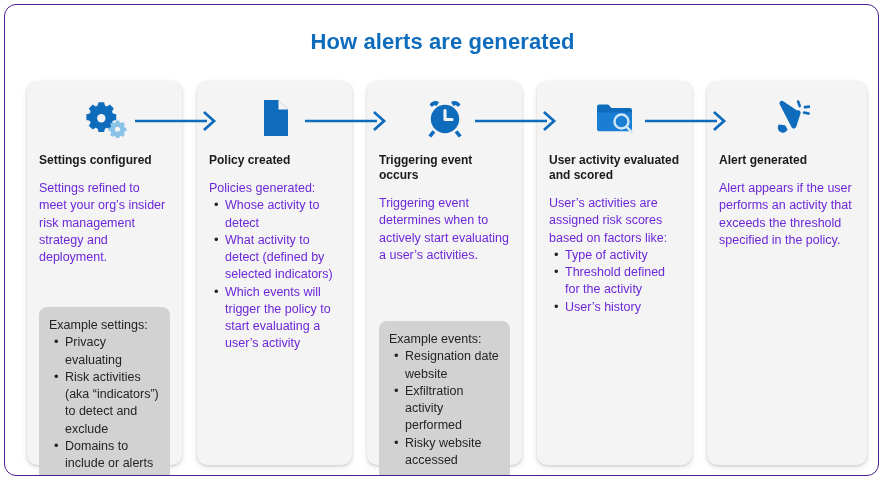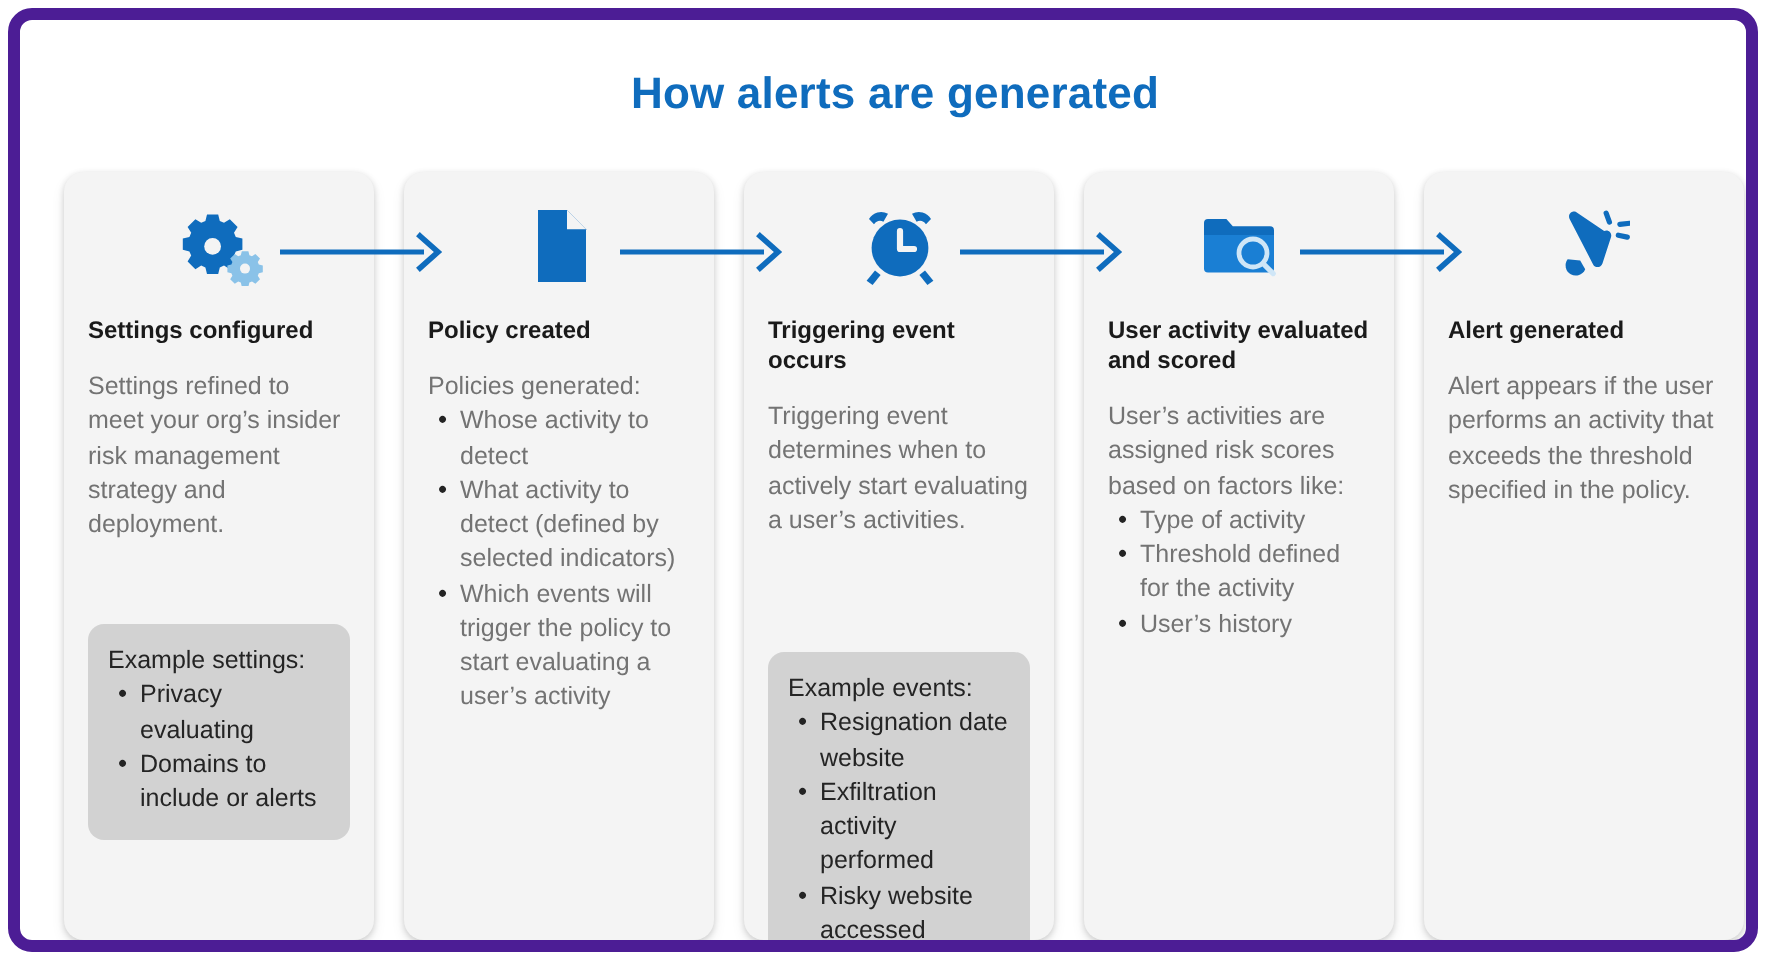--- a/index.html
+++ b/index.html
@@ -3,21 +3,21 @@
 <meta charset="utf-8">
 <style>
   html,body{margin:0;padding:0;background:#ffffff;}
   body{
     width:885px;height:482px;overflow:hidden;
     font-family:"Liberation Sans","DejaVu Sans",sans-serif;
     -webkit-font-smoothing:antialiased;
   }
   .frame{
     position:absolute;left:4px;top:4px;width:875px;height:472px;
-    background:#ffffff;border:6px solid #4c1d95;border-radius:12px;
+    background:#ffffff;border:1px solid #4c1d95;border-radius:12px;
     box-sizing:border-box;overflow:hidden;
   }
   .title{
     position:absolute;left:0;top:24px;width:875px;text-align:center;
     font-size:22px;font-weight:700;color:#0f6cbd;letter-spacing:.1px;
   }
   .cards{
     position:absolute;left:18px;top:72px;width:840px;height:392px;
   }
   .card{
@@ -37,21 +37,21 @@
     height:58px;display:flex;align-items:center;justify-content:center;
     padding-top:8px;
   }
   .icon-row svg{display:block;}
 
   .card-title{
     font-size:12px;font-weight:700;color:#1a1a1a;line-height:1.25;
     margin:6px 0 0 0;
   }
   .card-body{
-    font-size:12.5px;color:#737373;line-height:1.38;margin-top:12px;
+    font-size:12.5px;color:#6d28d9;line-height:1.38;margin-top:12px;
   }
   .card-body p{margin:0;}
   ul.bul{margin:0;padding-left:16px;list-style:none;}
   ul.bul li{position:relative;margin:0;padding:0;}
   ul.bul li:before{
     content:"\2022";position:absolute;left:-11px;top:-1px;font-size:13px;color:#242424;
   }
   .example{
     position:absolute;left:12px;right:12px;
     background:#d2d2d2;border-radius:8px;
@@ -92,20 +92,21 @@
         </svg>
       </div>
       <div class="card-title">Settings configured</div>
       <div class="card-body">
         <p>Settings refined to meet your org’s insider risk management strategy and deployment.</p>
       </div>
       <div class="example" style="top:226px;">
         <p>Example settings:</p>
         <ul class="bul">
           <li>Privacy evaluating</li>
+          <li>Risk activities (aka “indicators”) to detect and exclude</li>
           <li>Domains to include or alerts</li>
         </ul>
       </div>
     </div>
 
     <div class="card c1">
       <div class="icon-row">
         <svg width="40" height="42" viewBox="0 0 40 42">
           <path d="M9 3h14.5L33 12.6V39H9z" fill="#0f6cbd"></path>
           <path d="M23.5 3L33 12.6h-9.5z" fill="#f4f4f4"></path>

